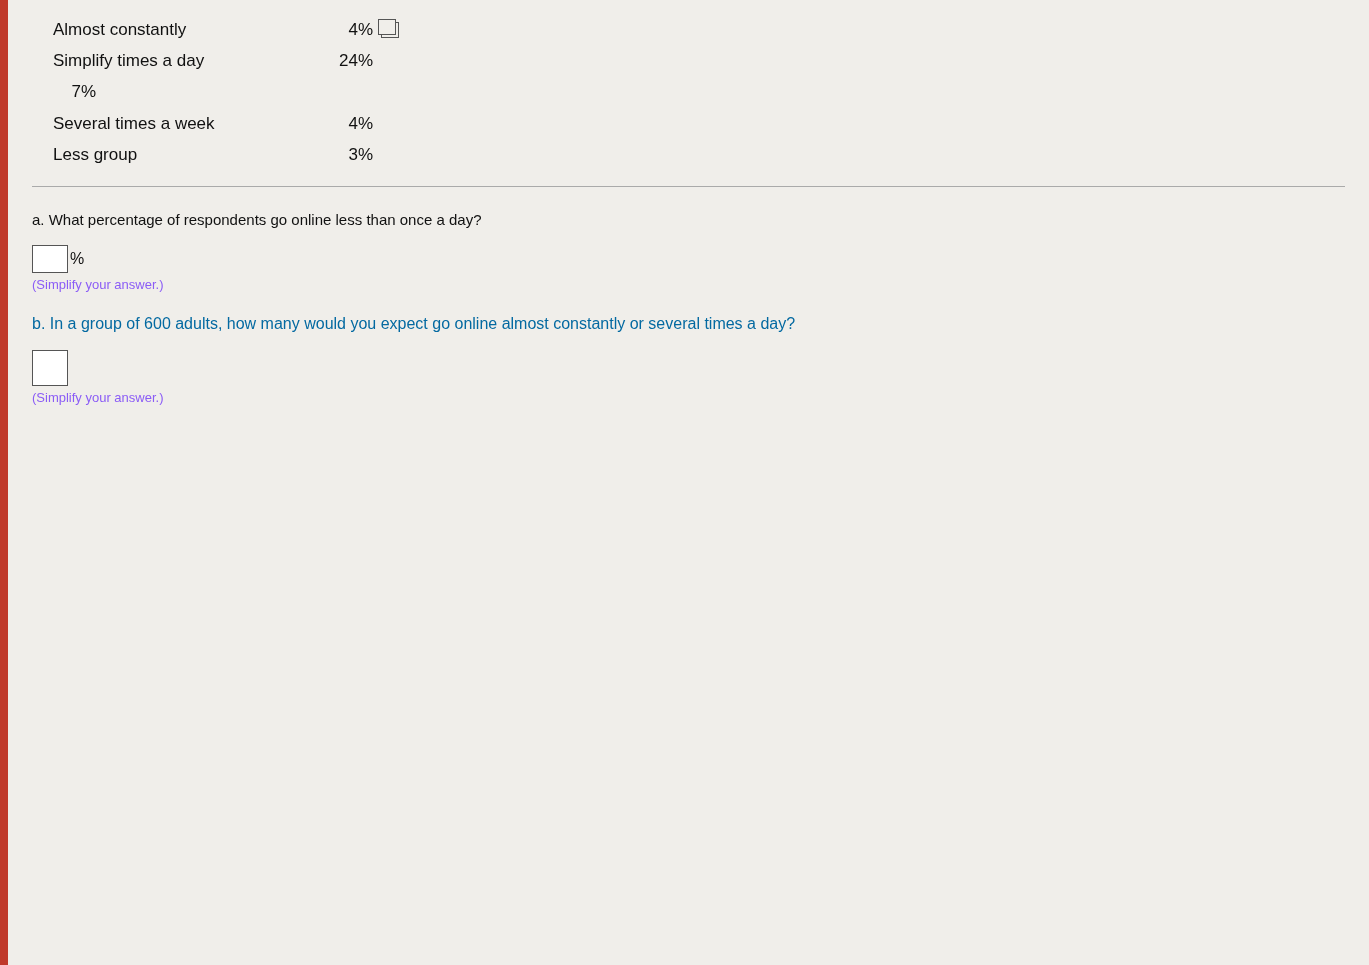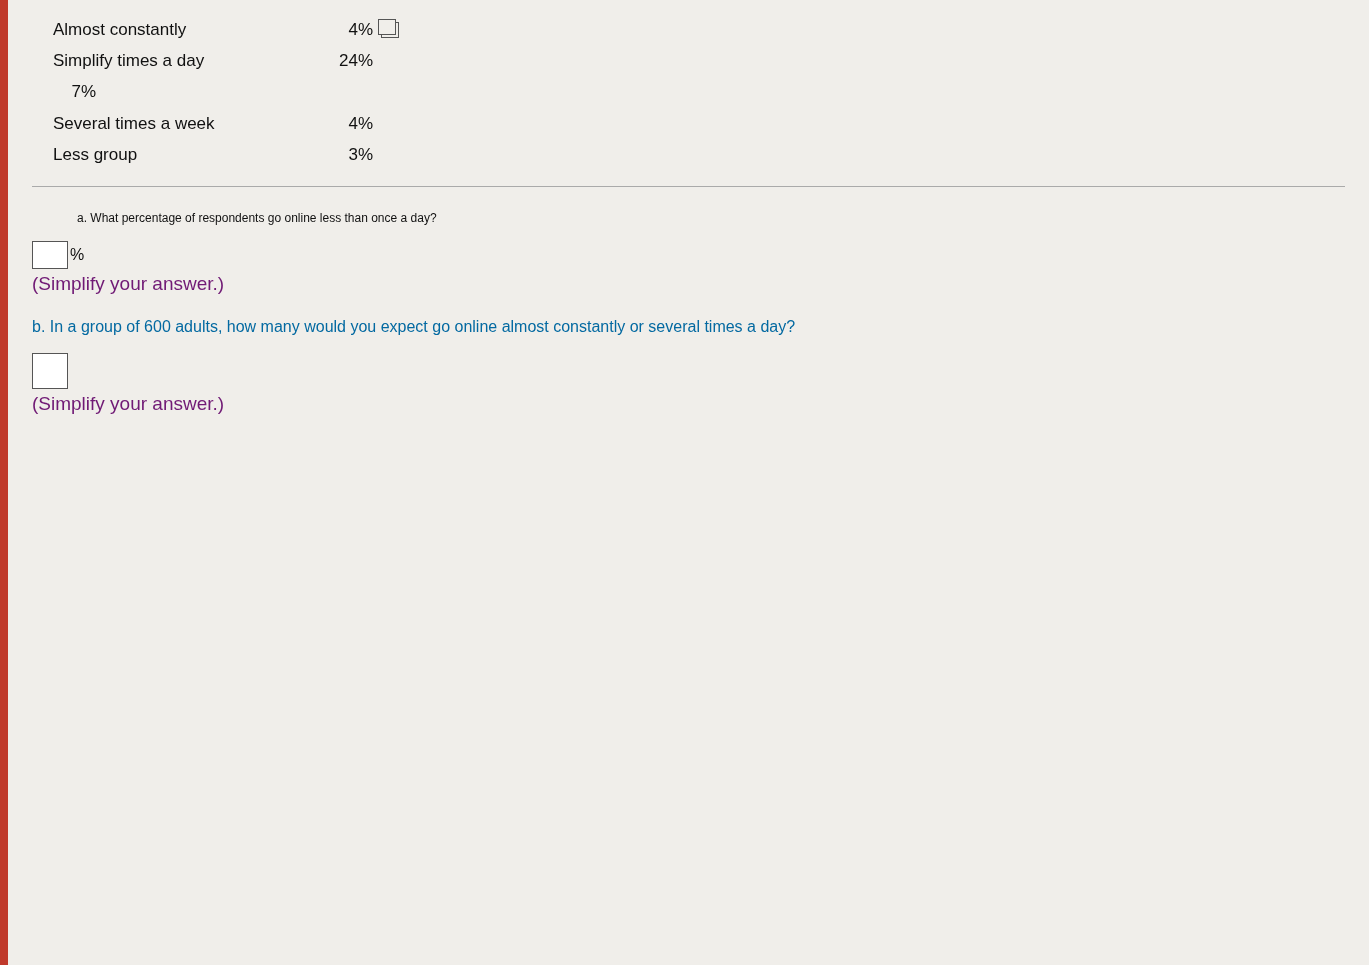--- a/index.html
+++ b/index.html
@@ -90,25 +90,24 @@
       background: #f0eeea;
     }
 
     .divider {
       border: none;
       border-top: 1.5px solid #aaa;
       margin: 18px 0 22px 0;
     }
 
     .question-text {
-      font-size: 12px;
+      font-size: 15px;
       color: #111;
       margin-bottom: 14px;
       line-height: 1.5;
-      margin-left: 45px;
     }
 
     .answer-row {
       display: flex;
       align-items: center;
       margin-bottom: 4px;
     }
 
     .input-box {
       width: 36px;
@@ -128,22 +127,22 @@
       vertical-align: middle;
     }
 
     .percent-label {
       font-size: 16px;
       color: #111;
       margin-left: 2px;
     }
 
     .simplify-note {
-      font-size: 19px;
-      color: #701a75;
+      font-size: 13px;
+      color: #8b5cf6;
       margin-bottom: 20px;
     }
 
     .question-b-text {
       font-size: 16px;
       color: #0369a1;
       margin-bottom: 14px;
       line-height: 1.5;
     }
   </style>

